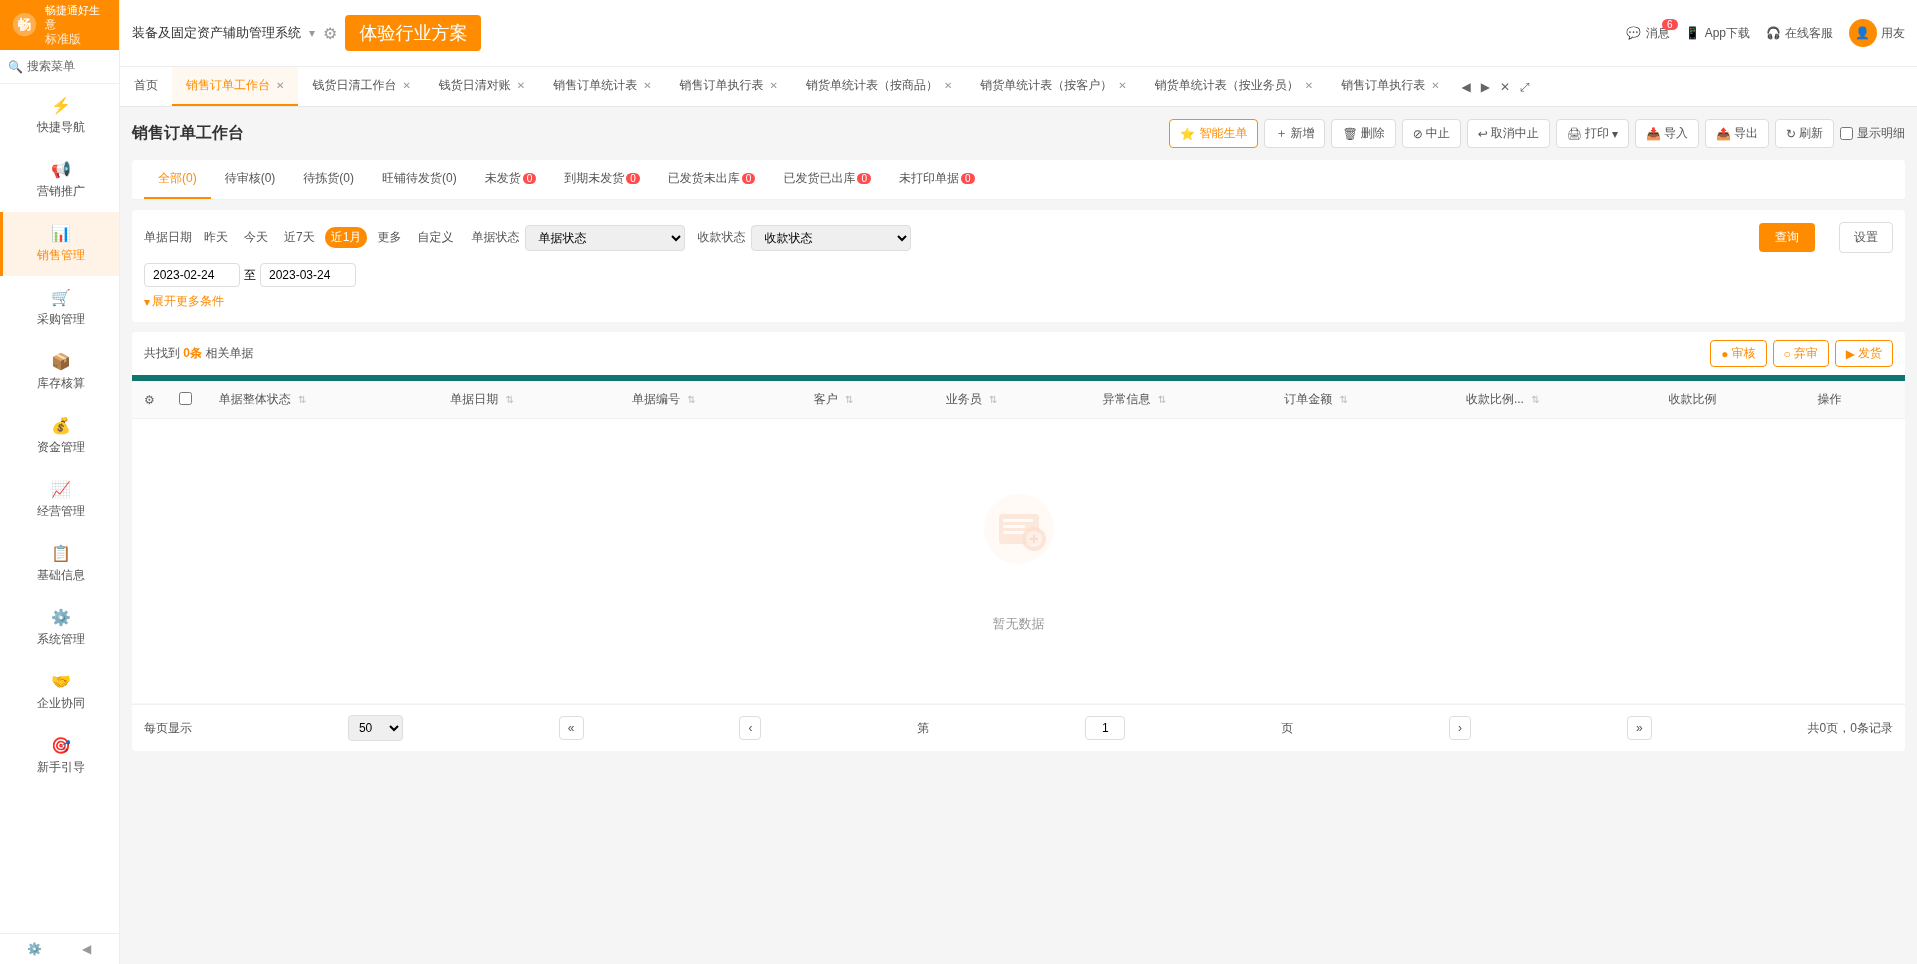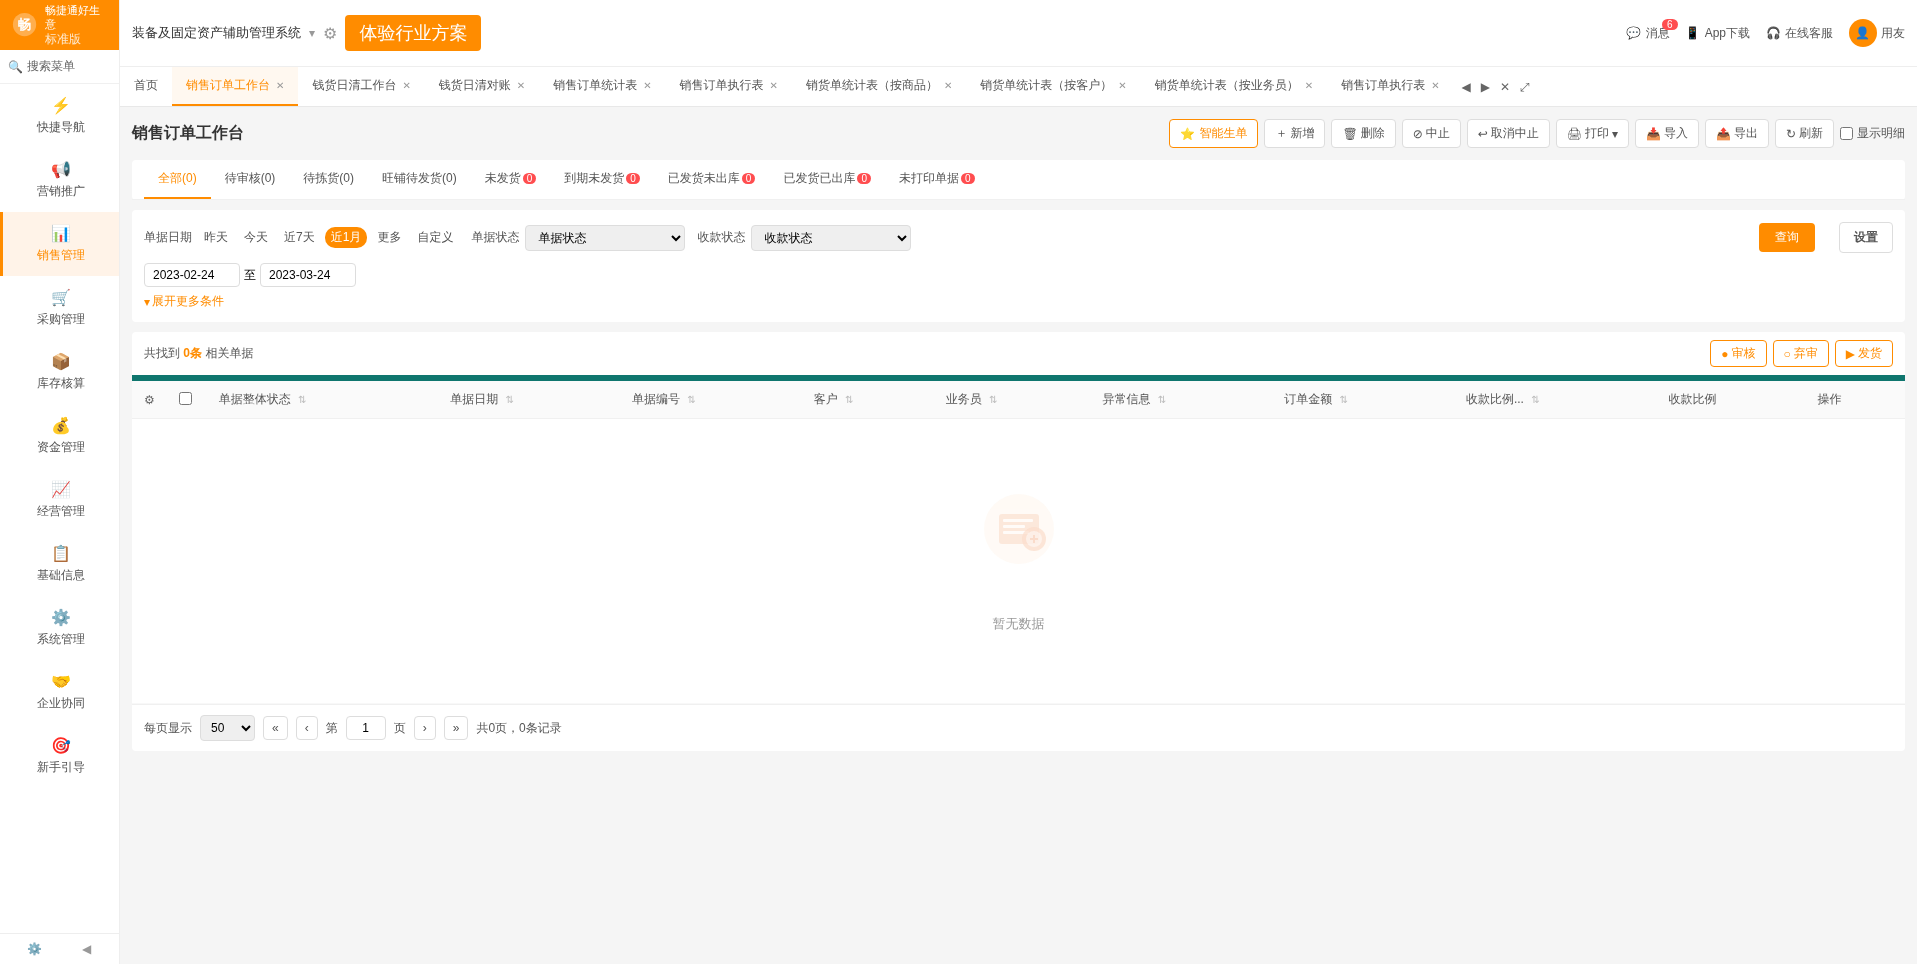--- a/index.html
+++ b/index.html
@@ -58,21 +58,21 @@
     .filter-item { display: flex; align-items: center; gap: 6px; }
     .filter-label { color: #555; font-size: 12px; white-space: nowrap; }
     .filter-date-range { display: flex; align-items: center; gap: 4px; }
     .date-quick { color: #555; cursor: pointer; padding: 2px 6px; font-size: 12px; }
     .date-quick.active { color: #fff; background: #ff8c00; border-radius: 10px; padding: 2px 6px; }
     .date-input-group { display: flex; align-items: center; gap: 4px; margin-top: 4px; }
     .date-input { border: 1px solid #ddd; padding: 4px 8px; border-radius: 4px; font-size: 12px; width: 96px; }
     .filter-select { border: 1px solid #ddd; padding: 4px 8px; border-radius: 4px; font-size: 12px; width: 160px; cursor: pointer; }
     .expand-btn { color: #ff8c00; cursor: pointer; font-size: 12px; display: flex; align-items: center; gap: 2px; }
     .btn-query { background: #ff8c00; color: #fff; border: none; padding: 6px 16px; border-radius: 4px; cursor: pointer; font-size: 12px; }
-    .btn-setting { background: #fff; border: 1px solid #ddd; color: #555; padding: 6px 14px; border-radius: 4px; cursor: pointer; font-size: 12px; font-weight: bold; }
+    .btn-setting { background: #fff; border: 1px solid #ddd; color: #555; padding: 6px 14px; border-radius: 4px; cursor: pointer; font-size: 12px; }
 
     
     .table-area { background: #fff; border-radius: 4px; overflow: hidden; }
     .table-toolbar { padding: 8px 12px; display: flex; align-items: center; gap: 6px; border-bottom: 6px solid #0f766e; }
     .table-count { flex: 1; color: #555; font-size: 12px; }
     .count-num { color: #ff8c00; font-weight: bold; }
     .table-batch-btns { display: flex; gap: 6px; }
     .btn-table-action { background: #fff; border: 1px solid #ddd; color: #555; padding: 4px 10px; border-radius: 4px; cursor: pointer; font-size: 12px; display: flex; align-items: center; gap: 3px; }
     .btn-audit { color: #ff8c00; border-color: #ff8c00; }
     .btn-revoke { color: #ff8c00; border-color: #ff8c00; }
@@ -85,21 +85,21 @@
     .data-table th .sort-icon { color: #bbb; margin-left: 4px; font-size: 10px; }
     .checkbox-col { width: 40px; }
     .settings-col { width: 30px; }
 
     
     .empty-state { display: flex; flex-direction: column; align-items: center; justify-content: flex-start; padding: 60px 0; gap: 15px; }
     .empty-icon { font-size: 80px; margin-bottom: 12px; opacity: 0.4; }
     .empty-text { color: #999; font-size: 13px; }
 
     
-    .pagination { display: flex; align-items: center; justify-content: flex-start; padding: 10px 12px; border-top: 1px solid #f0f0f0; gap: 8px; }
+    .pagination { display: flex; align-items: center; justify-content: space-between; padding: 10px 12px; border-top: 1px solid #f0f0f0; gap: 8px; }
     .page-size-select { border: 1px solid #ddd; padding: 4px 6px; border-radius: 4px; font-size: 12px; }
     .page-btn { border: 1px solid #ddd; background: #fff; padding: 4px 8px; border-radius: 4px; cursor: pointer; color: #555; font-size: 12px; }
     .page-input { border: 1px solid #ddd; width: 40px; padding: 4px; border-radius: 4px; text-align: center; font-size: 12px; }
     .page-info { color: #555; font-size: 12px; }
 
     
     .content::-webkit-scrollbar { width: 6px; height: 6px; }
     .content::-webkit-scrollbar-track { background: #f1f1f1; }
     .content::-webkit-scrollbar-thumb { background: #ccc; border-radius: 3px; }
 

